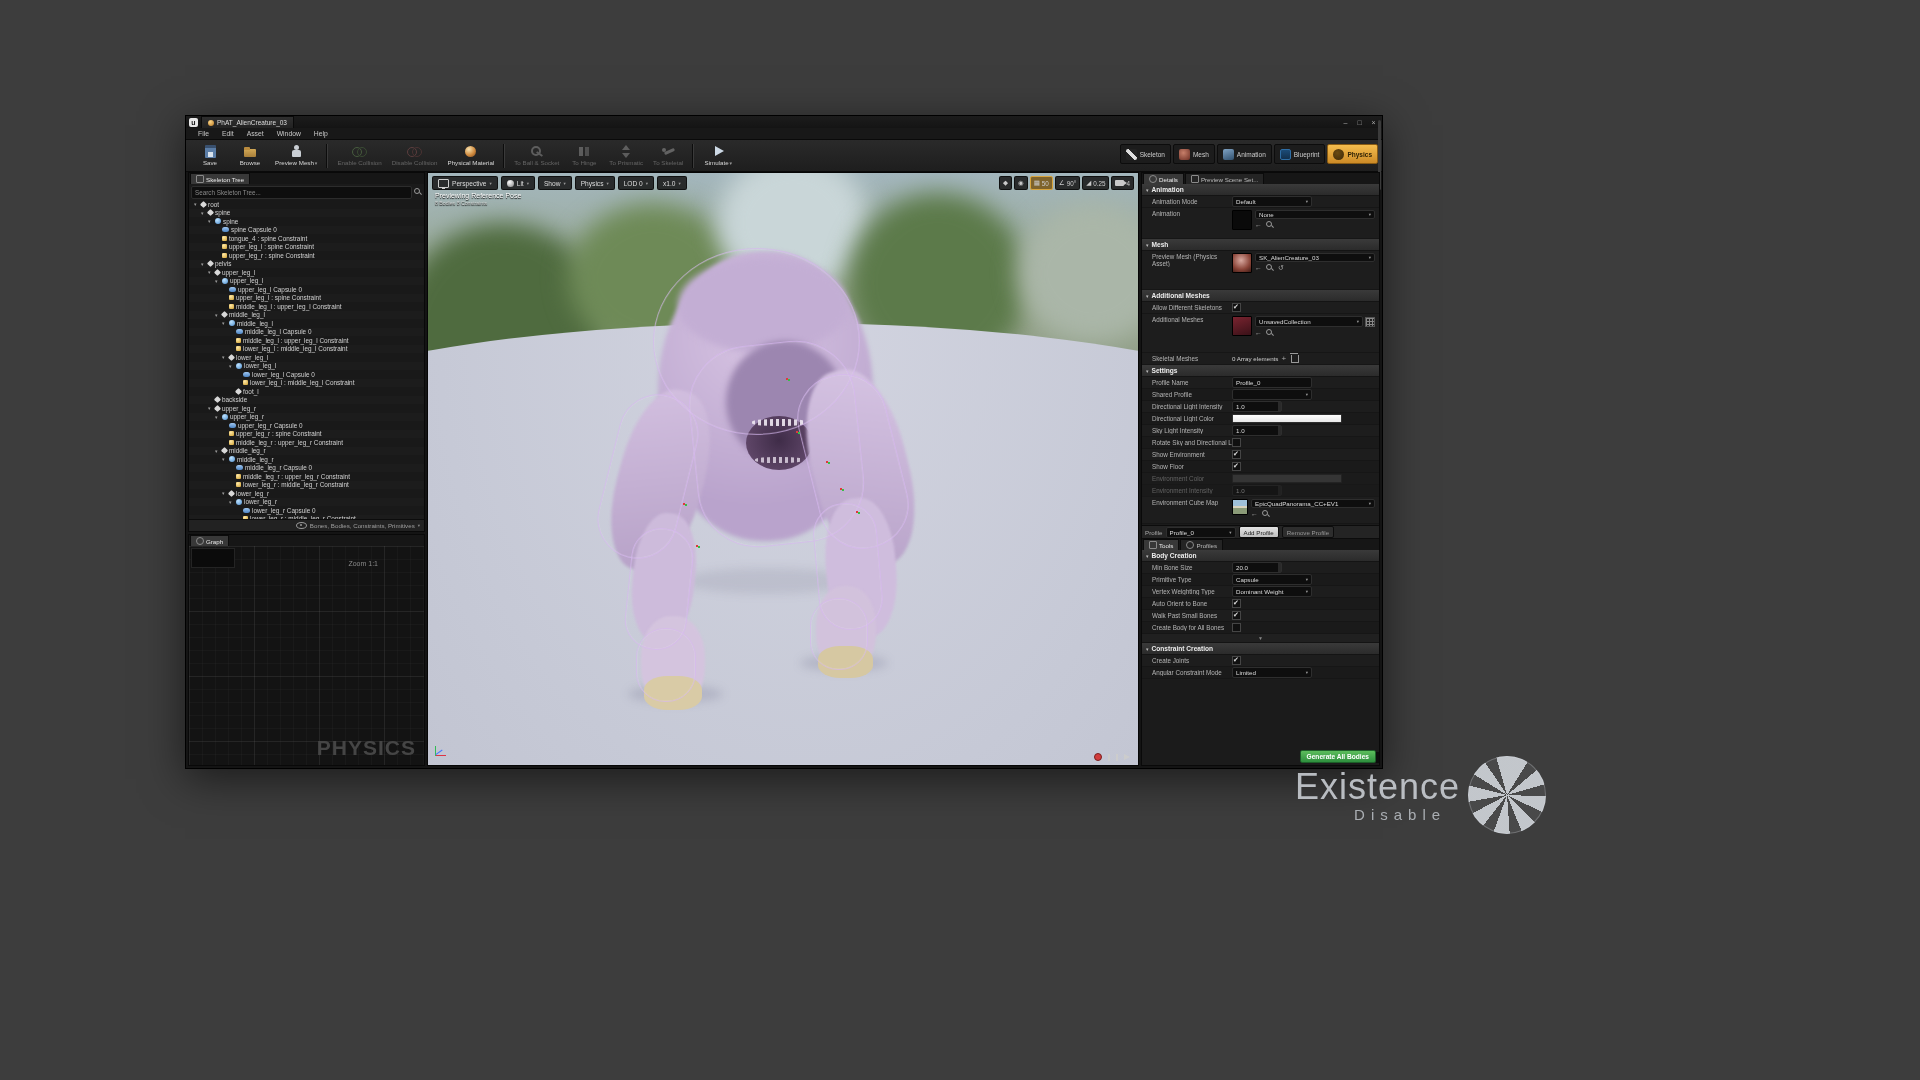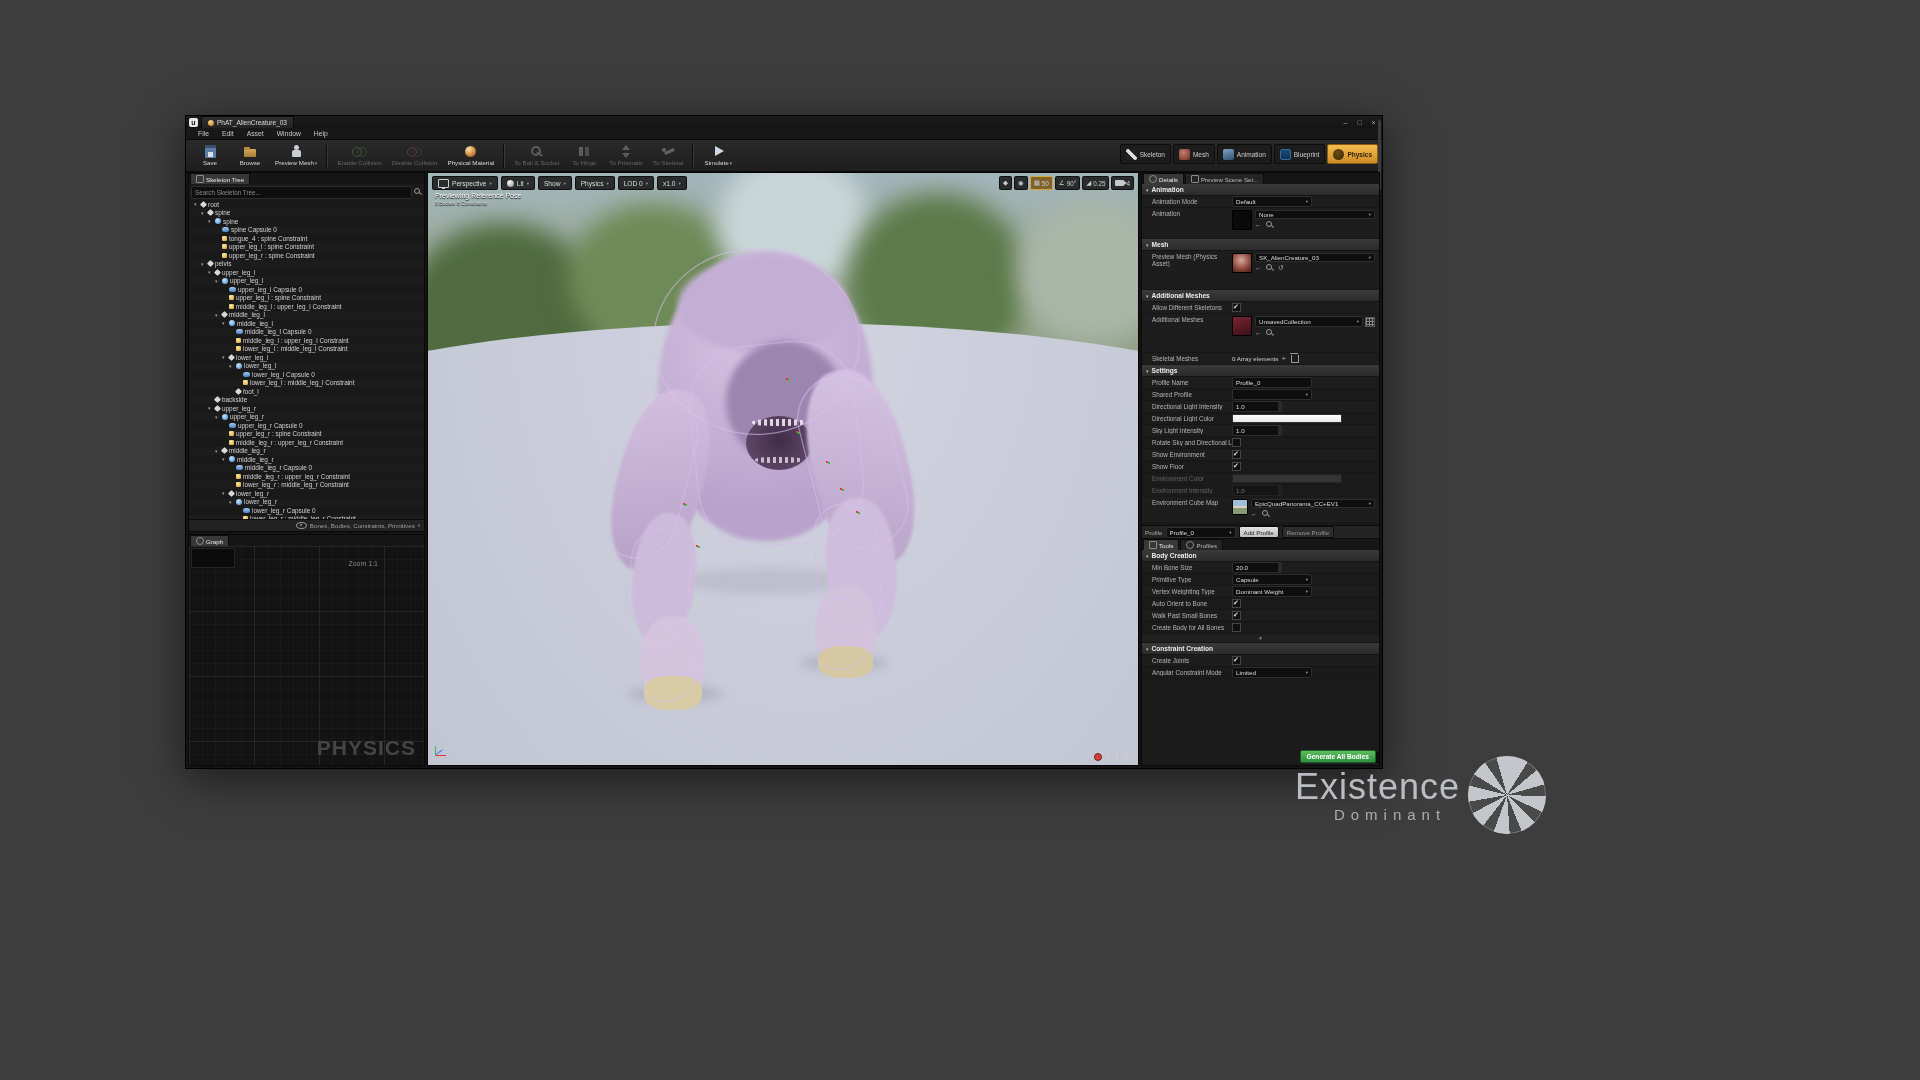--- a/index.html
+++ b/index.html
@@ -1011,17 +1011,17 @@
           <div class="generate-btn">Generate All Bodies</div>
           <div class="panel-notch"></div>
         </div>
       </div>
     </div>
   </div>
 
   <div class="watermark">
     <div class="wm-text">
       <span class="wm-line1">Existence</span>
-      <span class="wm-line2">Dominant</span>
+      <span class="wm-line2">Disable</span>
     </div>
     <div class="pinwheel"></div>
   </div>
 </div>
 
 </body></html>

